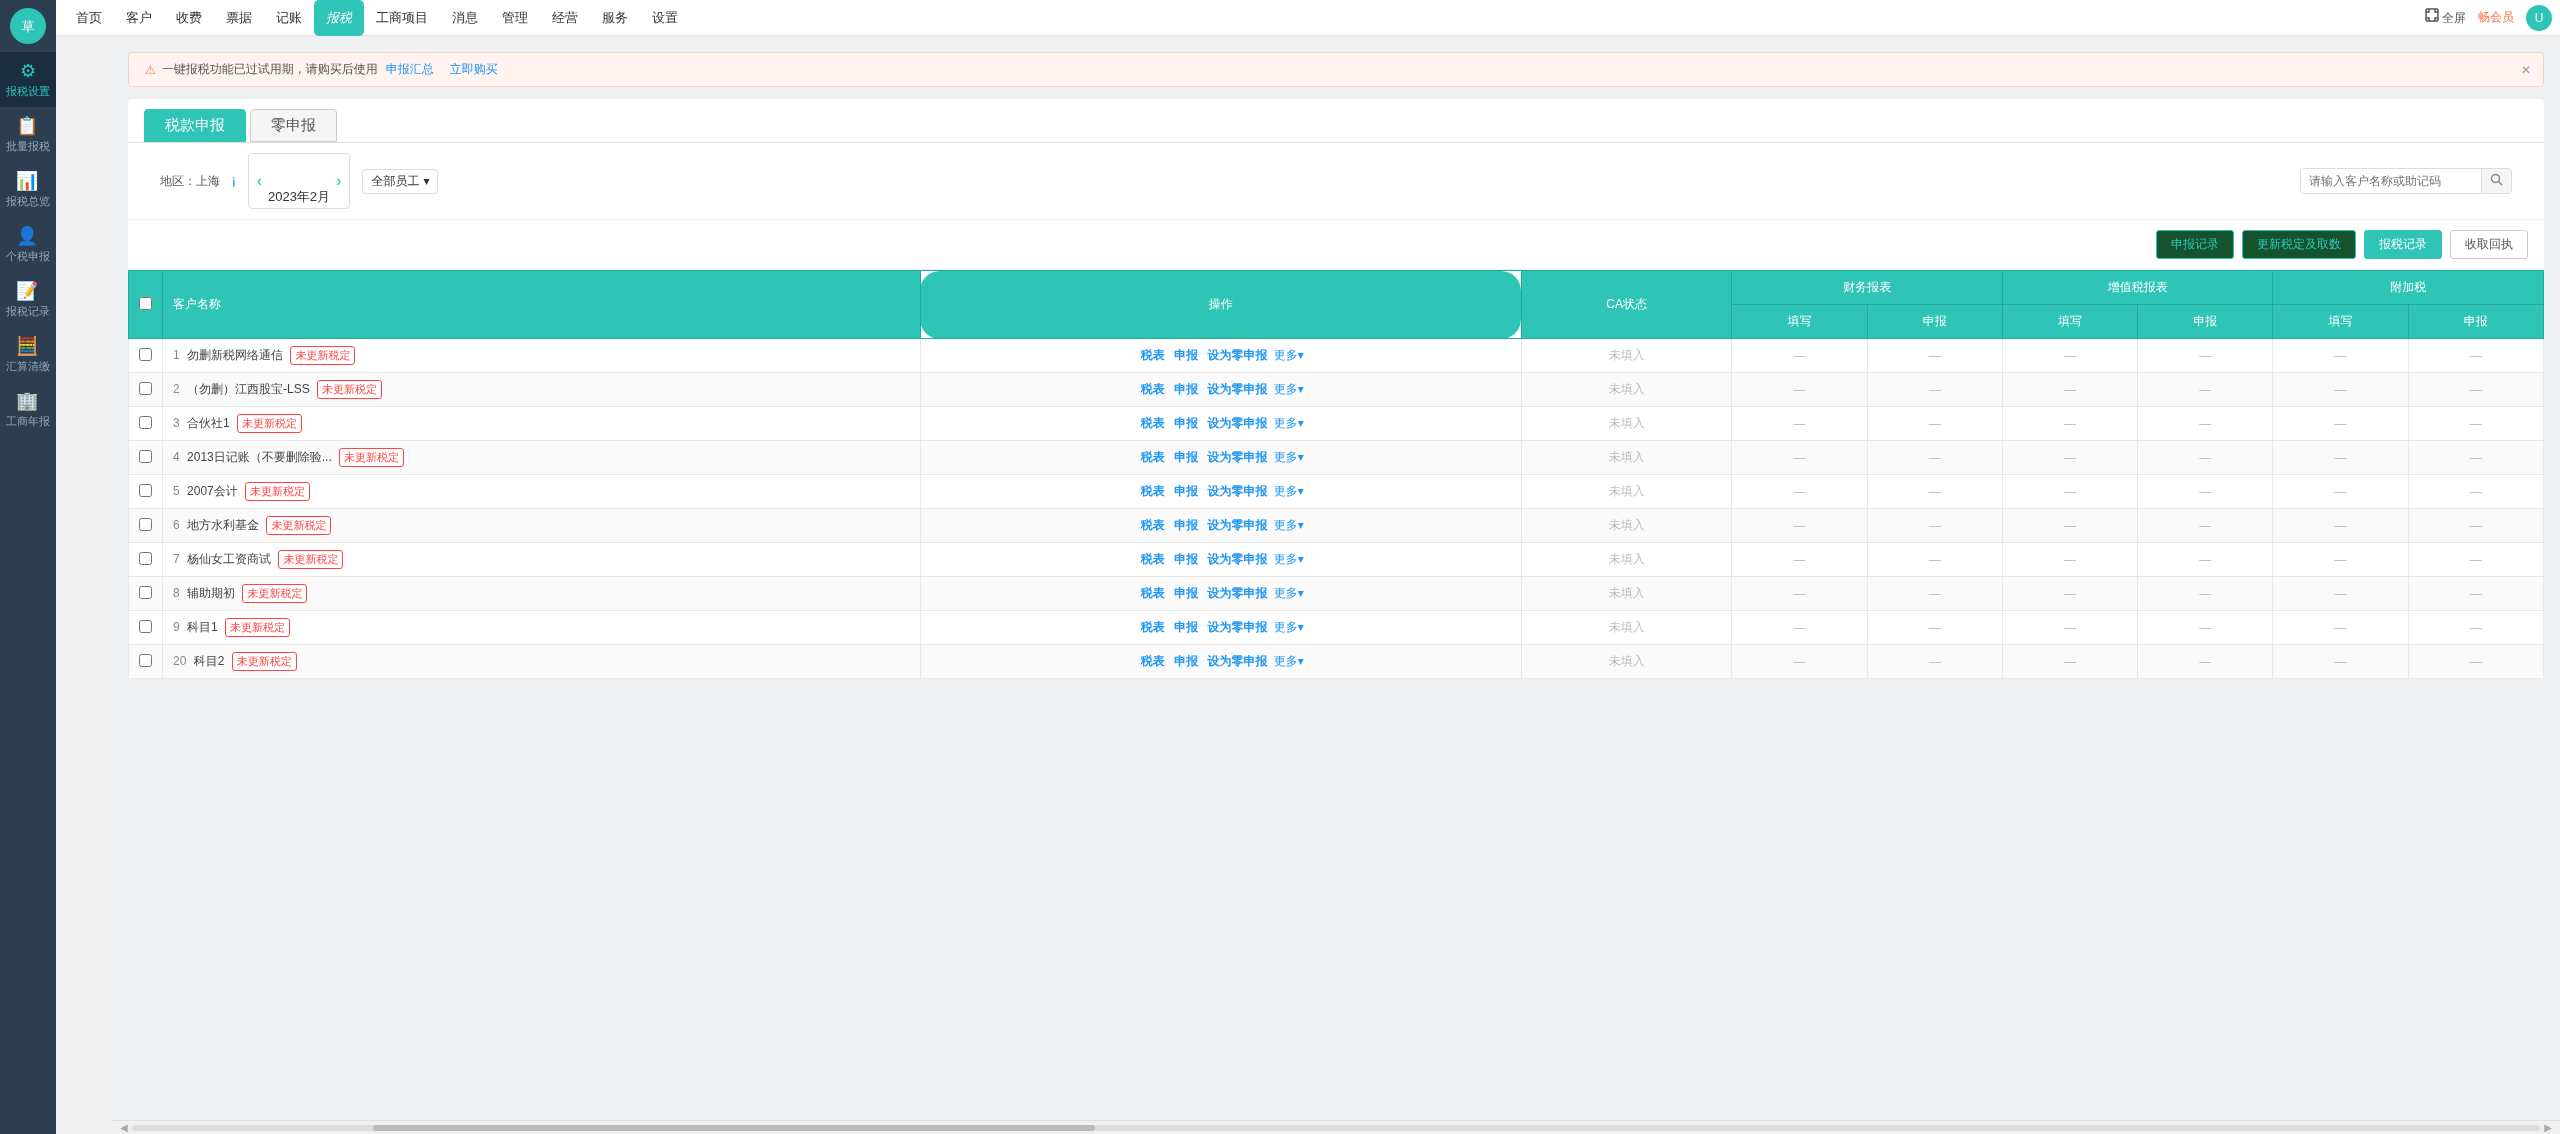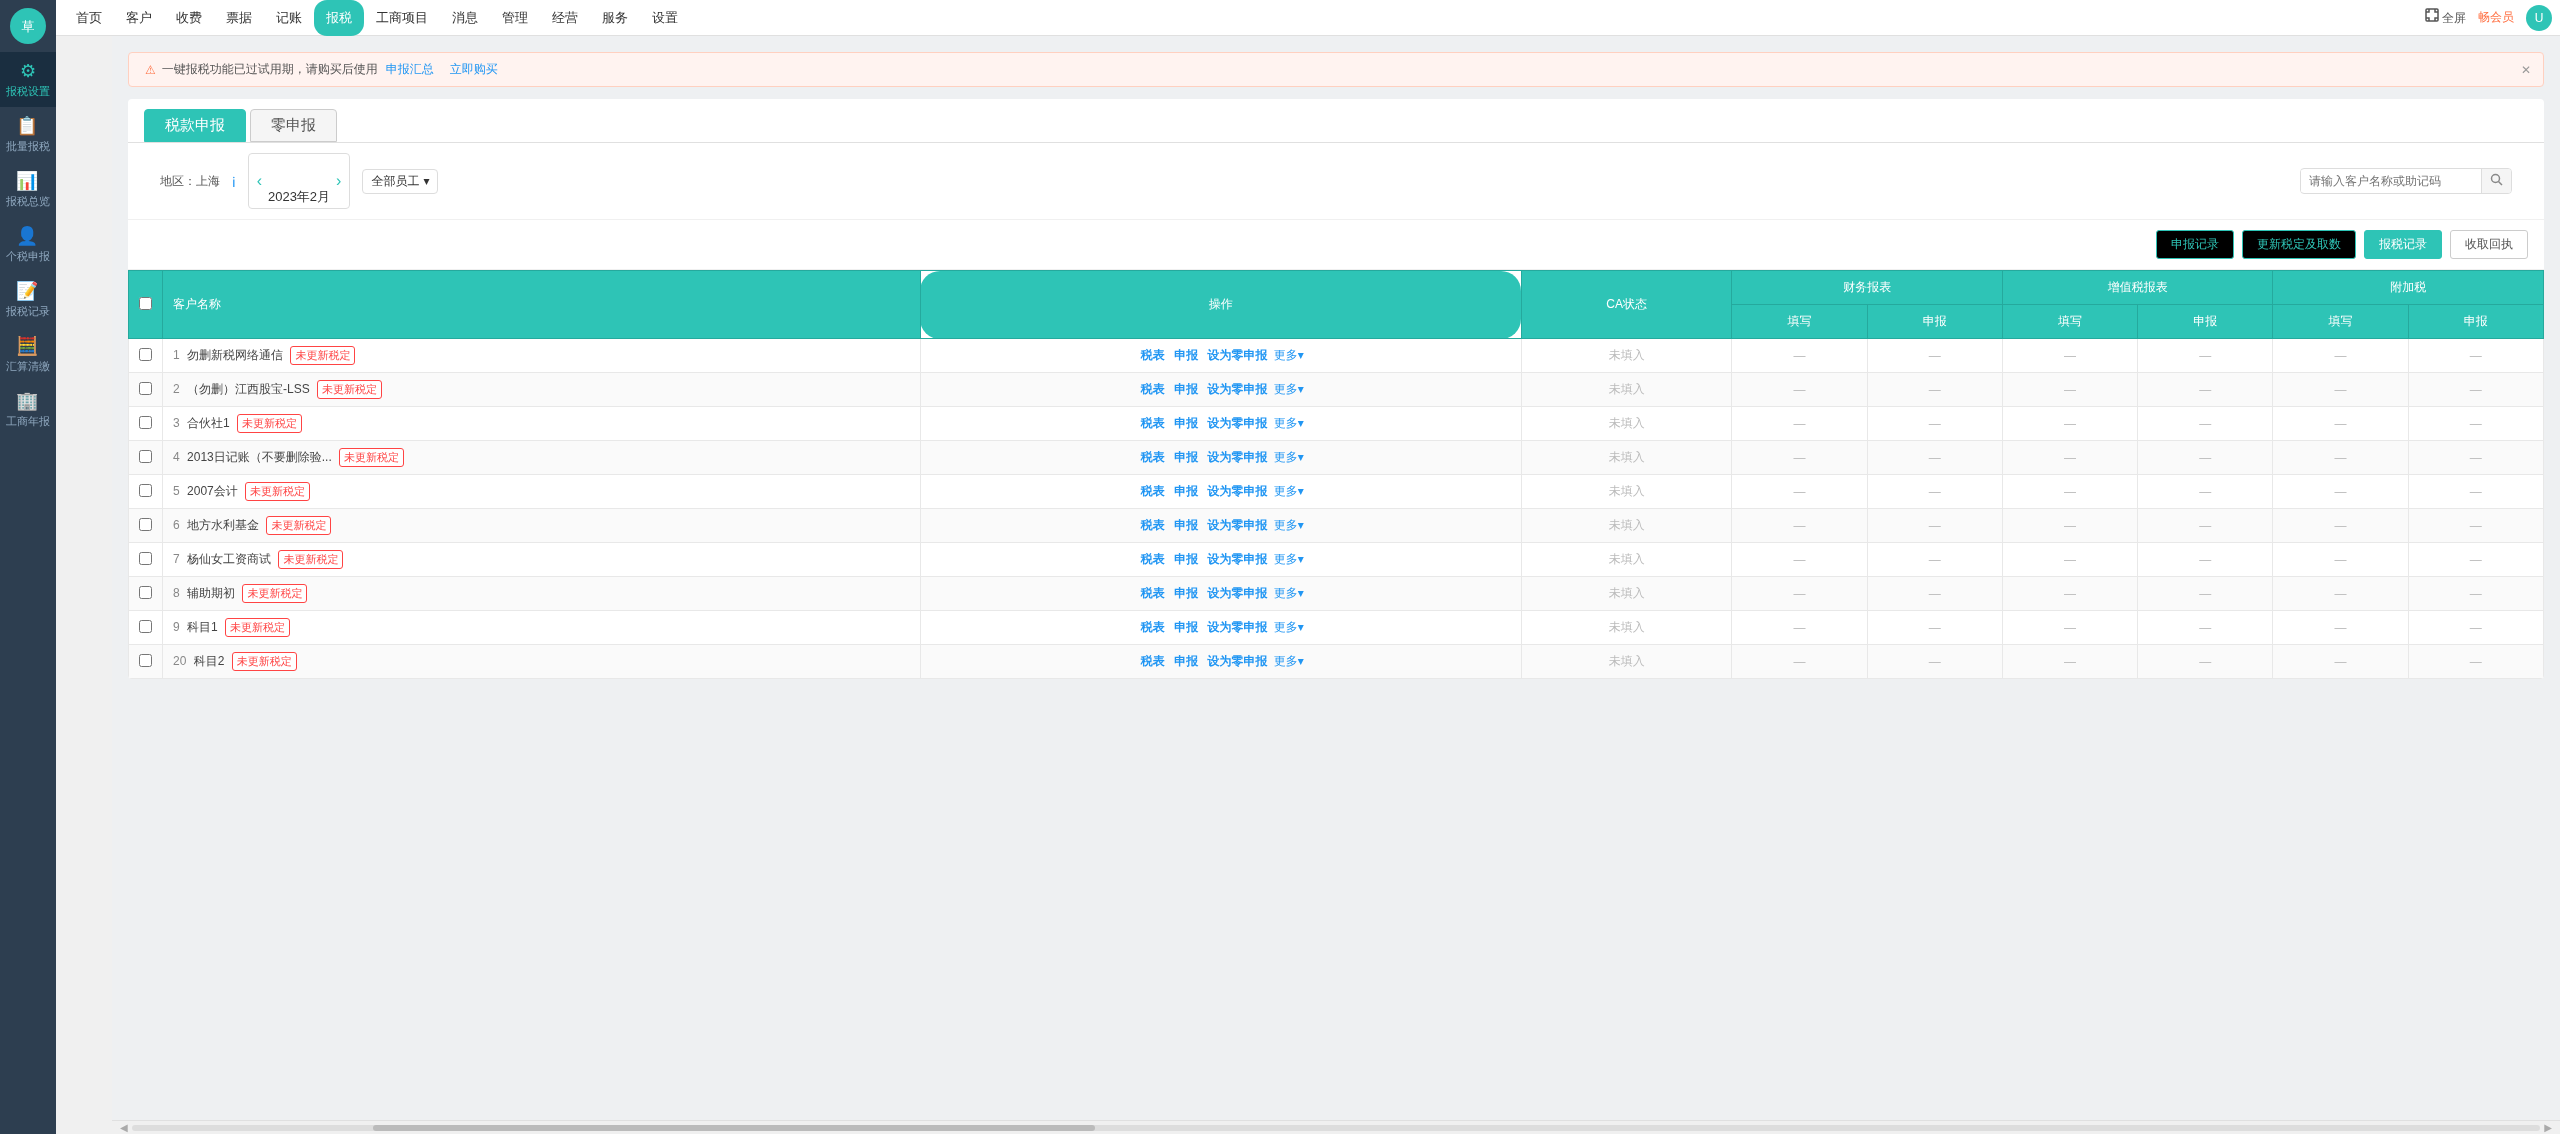--- a/index.html
+++ b/index.html
@@ -58,21 +58,22 @@
       padding: 0 12px;
       height: 36px;
       line-height: 36px;
       cursor: pointer;
       color: #333;
       font-size: 13px;
     }
     .topnav-item.active {
       background: #2ec4b6;
       color: #fff;
-      border-radius: 13px;
+      border-radius: 5px;
+      font-style: italic;
     }
     .topnav-right {
       margin-left: auto;
       display: flex;
       align-items: center;
       gap: 12px;
       color: #555;
       font-size: 12px;
     }
 
@@ -234,21 +235,21 @@
       border: 1px solid #ccc;
       background: #fff;
       color: #555;
     }
     .btn.primary {
       background: #2ec4b6;
       color: #fff;
       border-color: #2ec4b6;
     }
     .btn.outline-primary {
-      background: #000000;
+      background: #14532d;
       color: #2ec4b6;
       border-color: #2ec4b6;
     }
 
     
     .table-wrapper {
       overflow-x: auto;
     }
     table {
       width: 100%;

